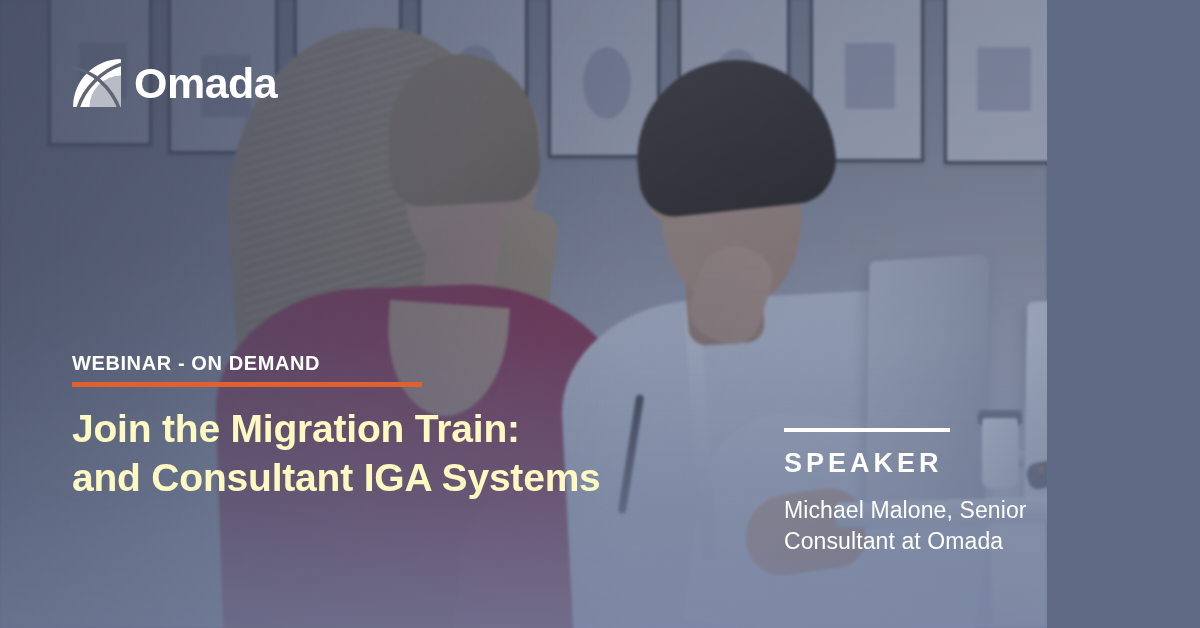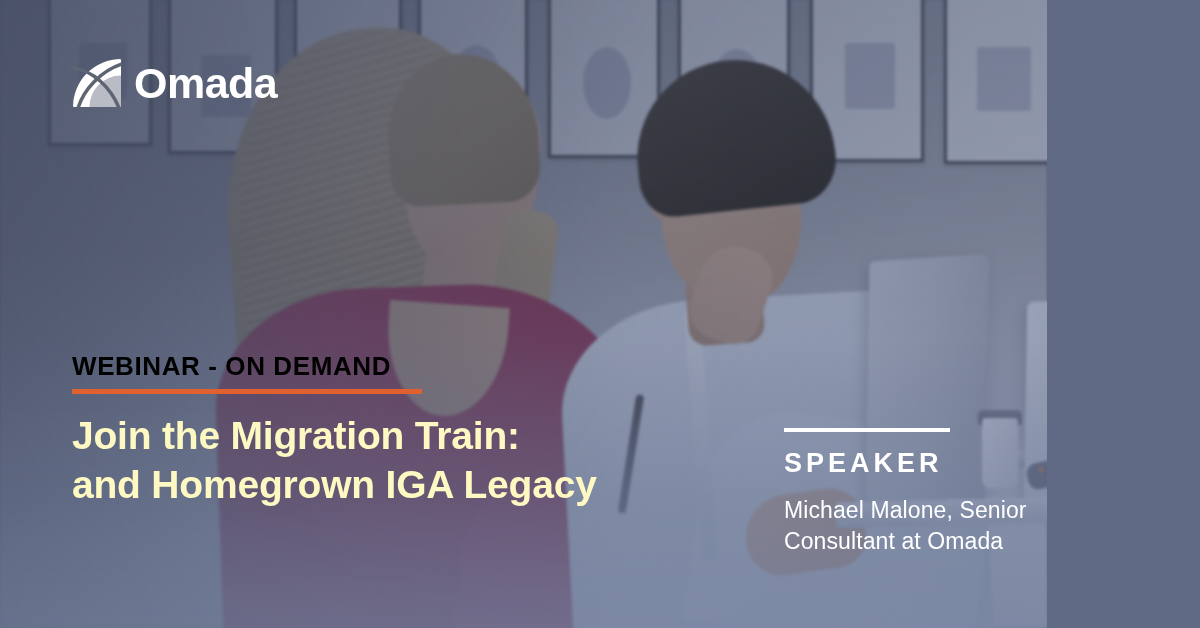--- a/index.html
+++ b/index.html
@@ -268,22 +268,22 @@
     color:#ffffff;
     font-size:43px;
     font-weight:600;
     letter-spacing:-.5px;
     line-height:1;
   }
 
   
   .left-block { position:absolute; left:72px; top:352px; z-index:20; width:700px; }
   .eyebrow {
-    color:#000000;
-    font-size:26px;
+    color:#ffffff;
+    font-size:20px;
     font-weight:700;
     letter-spacing:.6px;
     line-height:1.1;
     white-space:nowrap;
   }
   .eyebrow-rule {
     margin-top:8px;
     width:350px; height:5px;
     background:#e0602f;
   }
@@ -424,21 +424,21 @@
       <path d="M100 12 C 58 26, 24 62, 12 100" stroke="#5d6472" stroke-width="7" fill="none" stroke-linecap="butt"></path>
     </svg>
     <span class="logo-word">Omada</span>
   </div>
 
   <div class="left-block">
     <div class="eyebrow">WEBINAR - ON DEMAND</div>
     <div class="eyebrow-rule"></div>
     <h1 class="headline">
       <span>Join the Migration Train:</span>
-      <span>and Homegrown IGA Legacy</span>
+      <span>and Consultant IGA Systems</span>
     </h1>
   </div>
 
   <div class="speaker-block">
     <div class="speaker-rule"></div>
     <div class="speaker-label">SPEAKER</div>
     <div class="speaker-name">
       <span>Michael Malone, Senior</span>
       <span>Consultant at Omada</span>
     </div>

